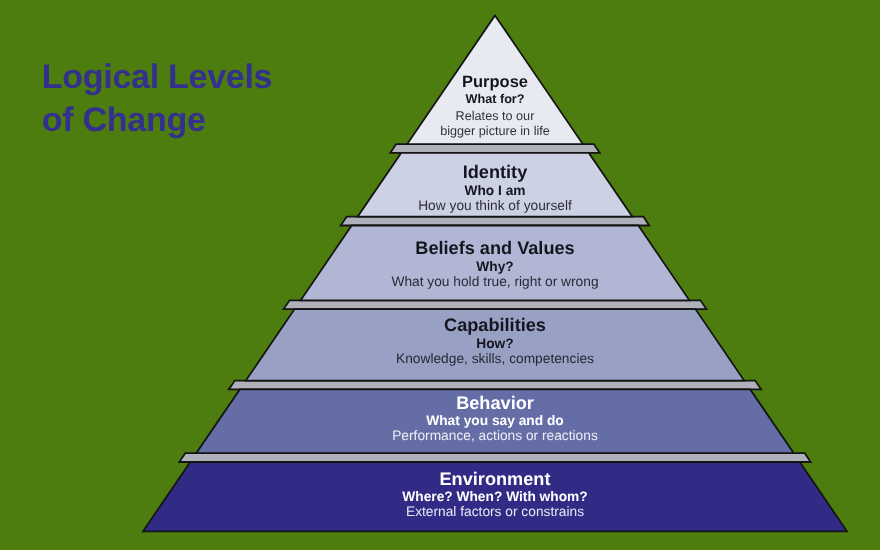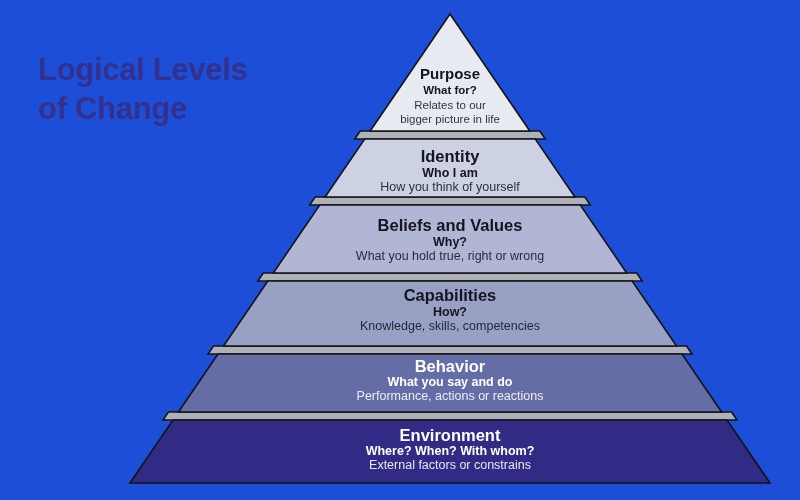--- a/index.html
+++ b/index.html
@@ -1,21 +1,21 @@
 <!DOCTYPE html>
 <html><head>
 <meta charset="utf-8">
 <style>
   html, body { margin: 0; padding: 0; }
   body { background: #ffffff; }
   .screen {
     position: relative;
     width: 800px;
     height: 500px;
-    background: #1d4ed8;
+    background: #4d7c0f;
     overflow: hidden;
     font-family: "Liberation Sans", sans-serif;
   }
   svg text { font-family: "Liberation Sans", sans-serif; }
   .main-title {
     font-size: 31px;
     font-weight: 700;
     letter-spacing: -0.3px;
     text-anchor: start;
   }

